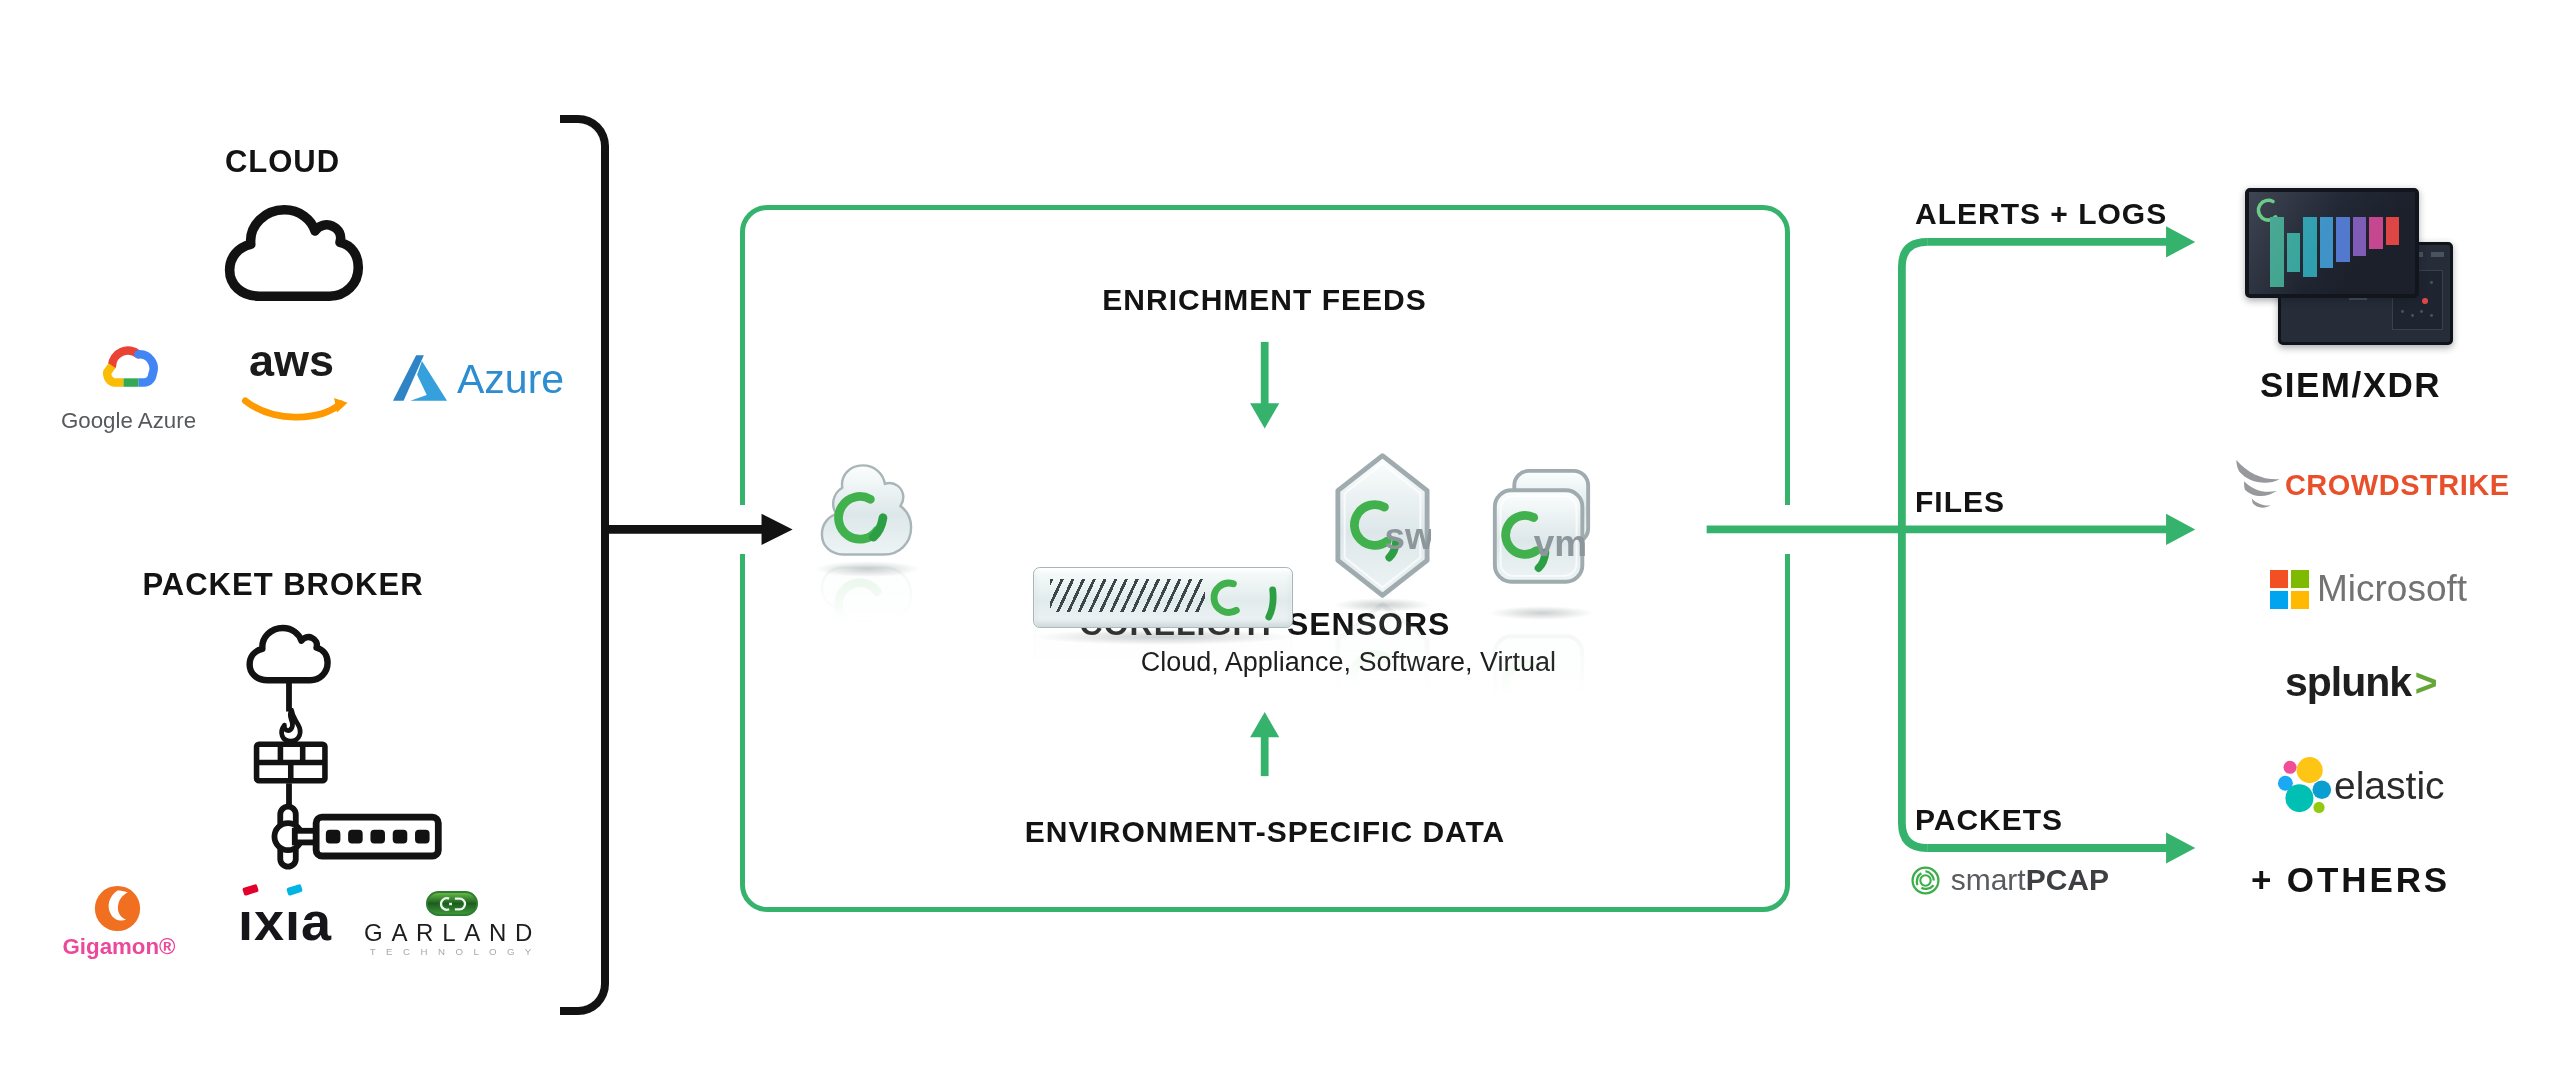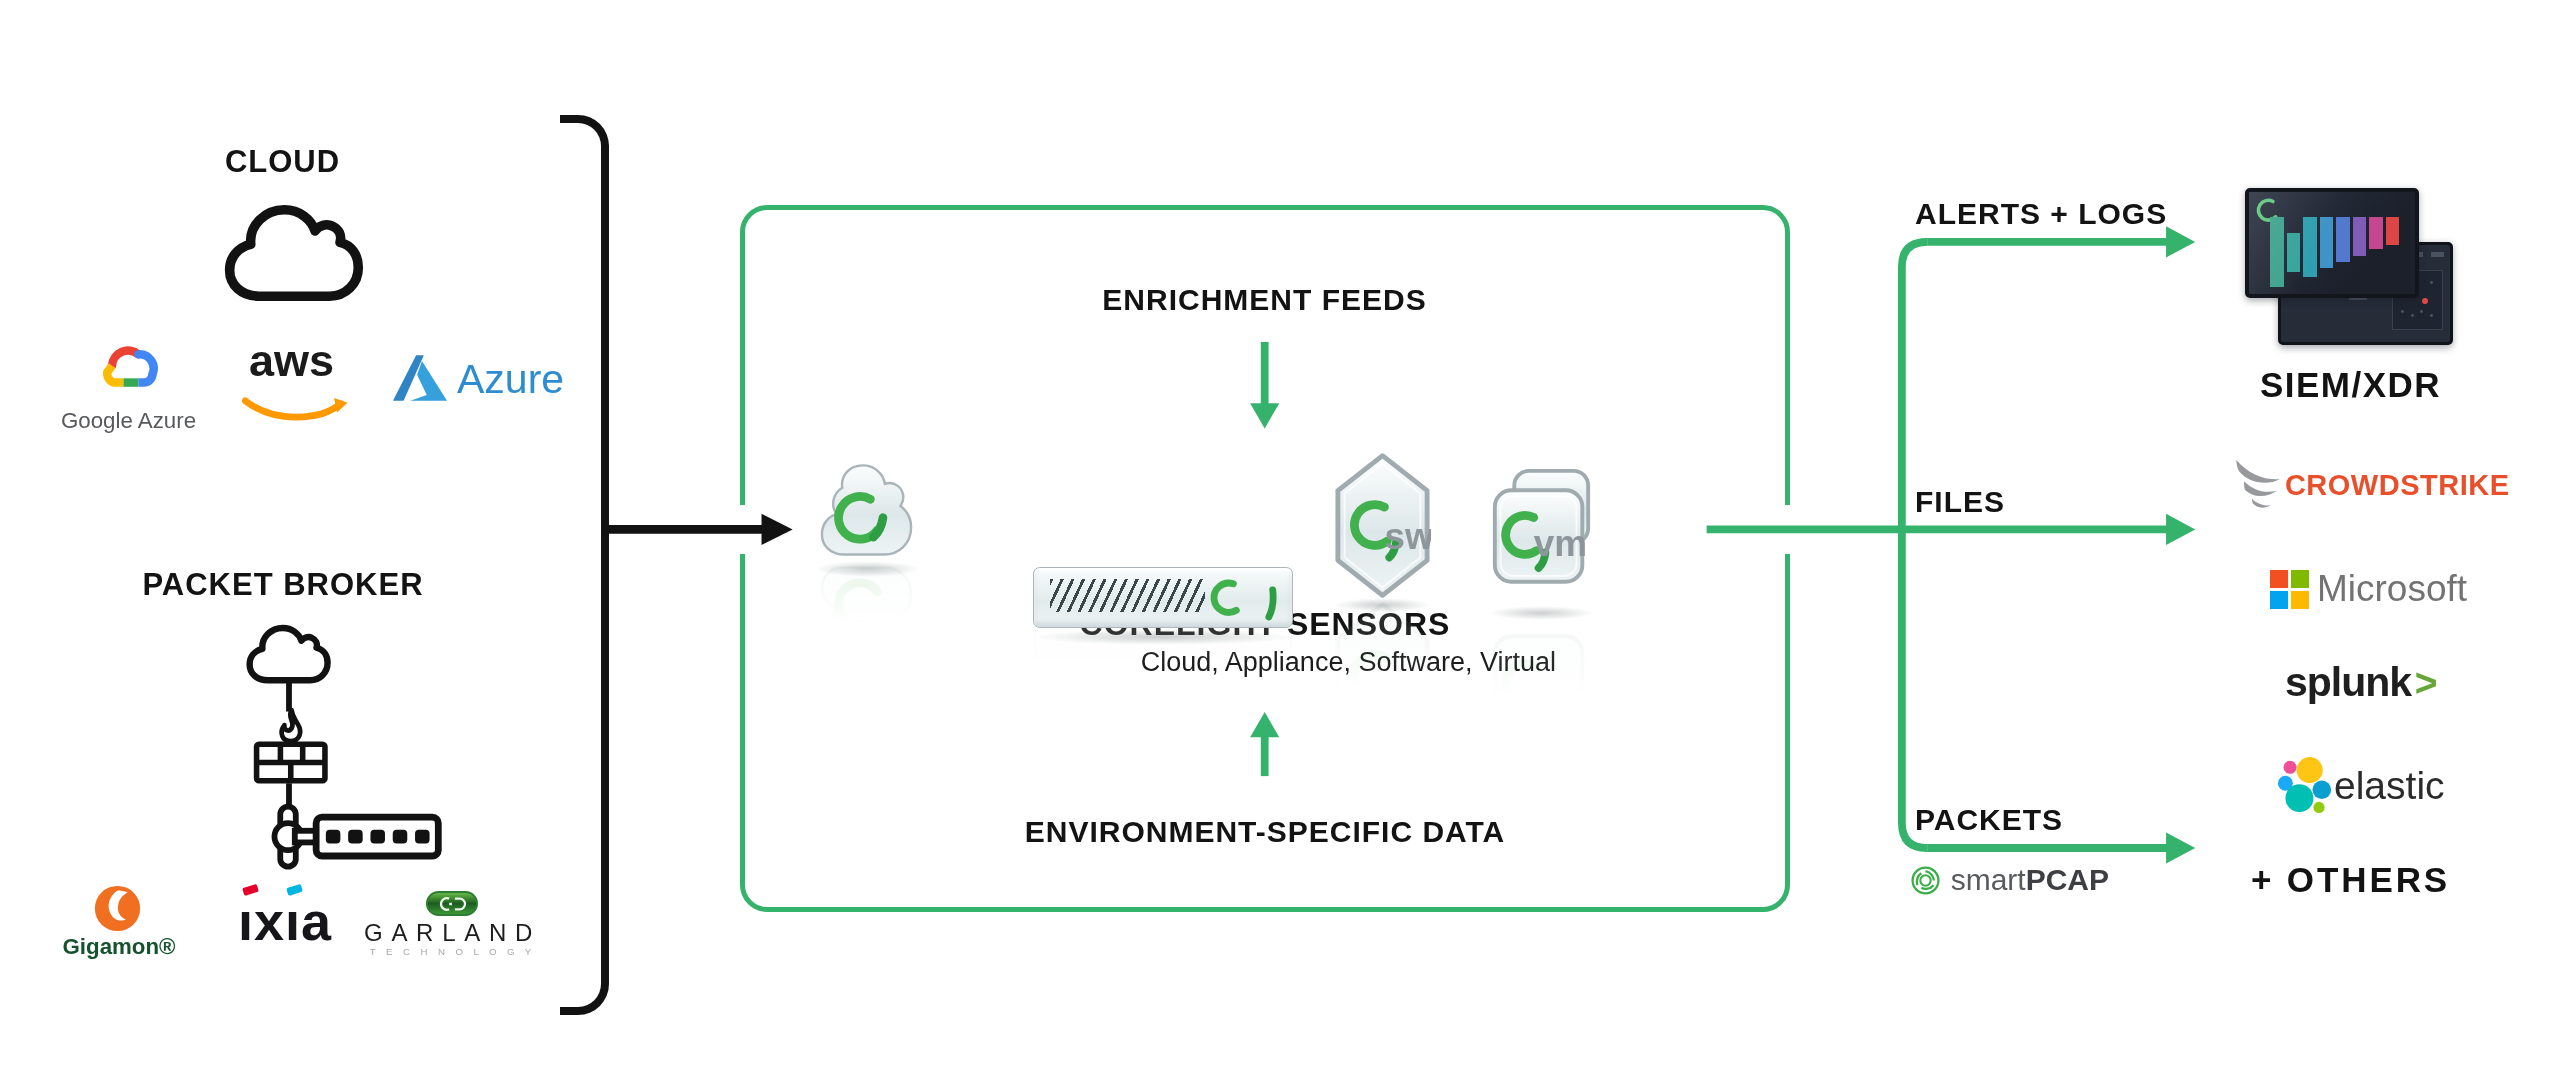--- a/index.html
+++ b/index.html
@@ -126,21 +126,21 @@
       <rect x="173" y="218" width="15" height="14" rx="4" fill="#121212"></rect>
       <rect x="196" y="218" width="15" height="14" rx="4" fill="#121212"></rect>
     </g>
   </svg>
 
   <svg class="abs" style="left:93px;top:884px;" width="49" height="49" viewBox="0 0 52 52">
     <circle cx="26" cy="26" r="24" fill="#F06F21"></circle>
     <path d="M26 7 C17 13 14 24 19 32 C22 38 29 40 35 38 C28 35 25 28 27 21 C28 16 32 11 37 9 C33 7.5 29 7 26 7 Z" fill="#ffffff"></path>
     <path d="M37 9 C41 13 43 19 42 25 L32 25 C33 19 34 13 37 9 Z" fill="#F06F21"></path>
   </svg>
-  <div class="abs center" style="left:39px;top:934px;width:160px;font-size:22.3px;font-weight:700;color:#14532d;">Gigamon®</div>
+  <div class="abs center" style="left:39px;top:934px;width:160px;font-size:22.3px;font-weight:700;color:#ec4899;">Gigamon®</div>
 
   <div class="abs" style="left:238px;top:890px;font-size:54px;font-weight:700;color:#16161a;letter-spacing:1px;">ıxıa</div>
   <div class="abs" style="left:243px;top:886px;width:14.6px;height:7.8px;border-radius:1.9px;background:#E4002B;transform:rotate(-18deg);"></div>
   <div class="abs" style="left:287px;top:886px;width:14.6px;height:7.8px;border-radius:1.9px;background:#00B5E2;transform:rotate(-18deg);"></div>
 
   <svg class="abs" style="left:425px;top:890px;" width="54" height="27" viewBox="0 0 56 28">
     <rect x="2" y="2" width="52" height="24" rx="12" fill="url(#gargrad)" stroke="#2e7d32" stroke-width="2"></rect>
     <path d="M25 9 A6 6 0 1 0 25 20 M25 14.5 H28" fill="none" stroke="#e8f5e9" stroke-width="2.4"></path>
     <path d="M31 9 H36 A5.5 5.5 0 0 1 36 20 H31" fill="none" stroke="#e8f5e9" stroke-width="2.4"></path>
   </svg>

